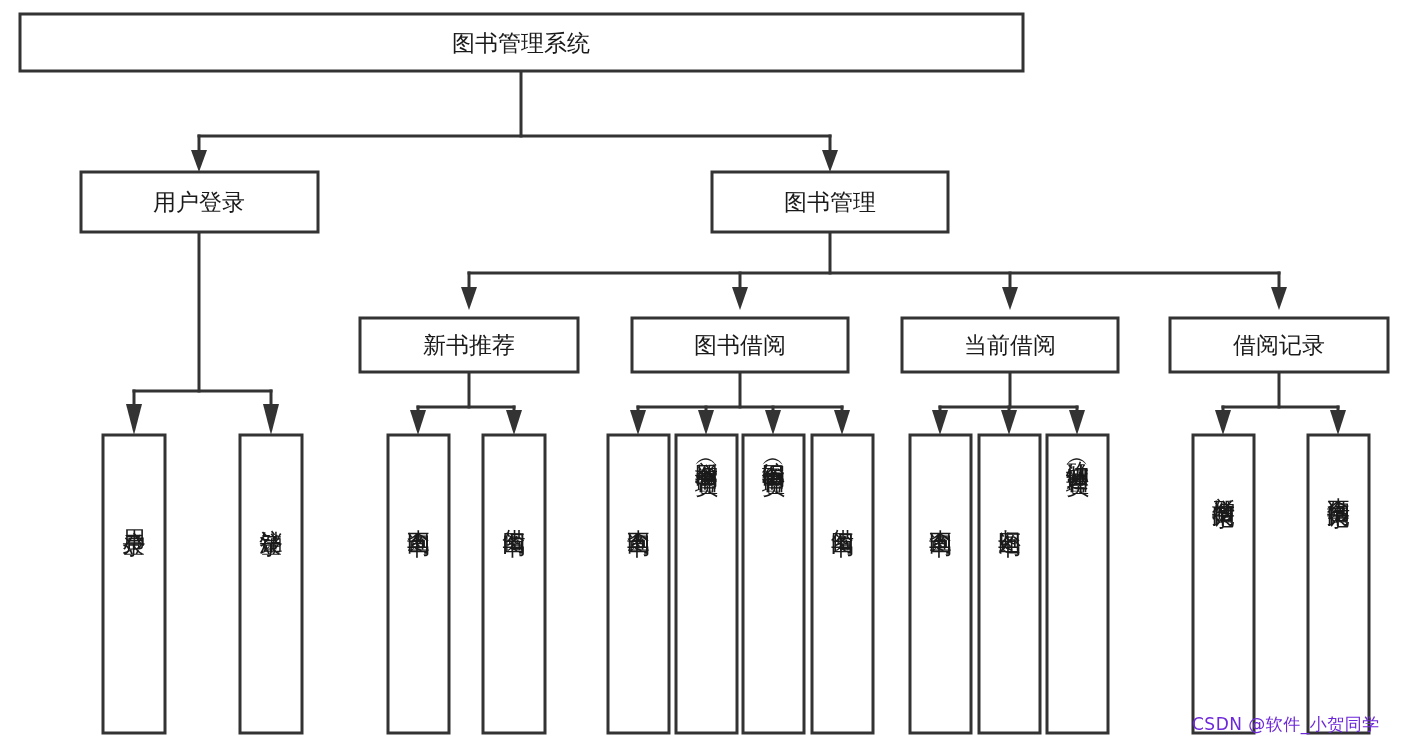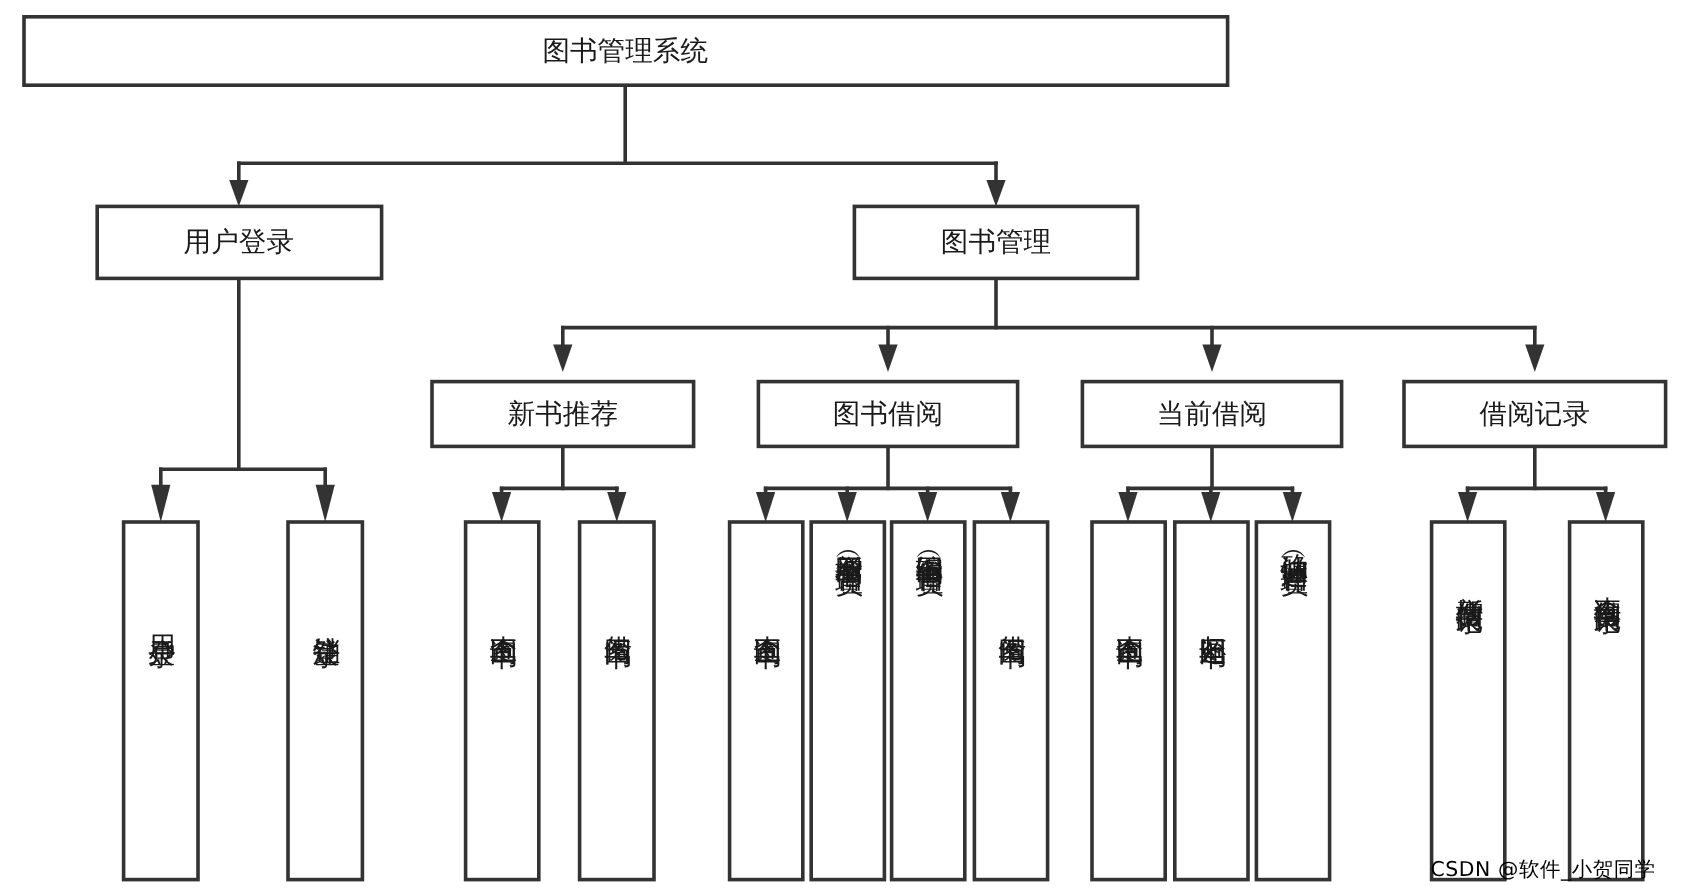--- a/index.html
+++ b/index.html
@@ -66,21 +66,21 @@
   .vlabel-wrap {
     position: absolute;
     display: flex;
     align-items: flex-start;
     justify-content: center;
   }
   .watermark {
     position: absolute;
     font-family: "DejaVu Sans", "Liberation Sans", sans-serif;
     font-size: 17px;
-    color: #000000;
+    color: #6d28d9;
     white-space: nowrap;
     letter-spacing: 0.5px;
   }
 </style>
 </head>
 <body>
 
 <div id="diagram-root">
 
   <svg class="diagram-canvas" viewBox="0 0 1405 747">

